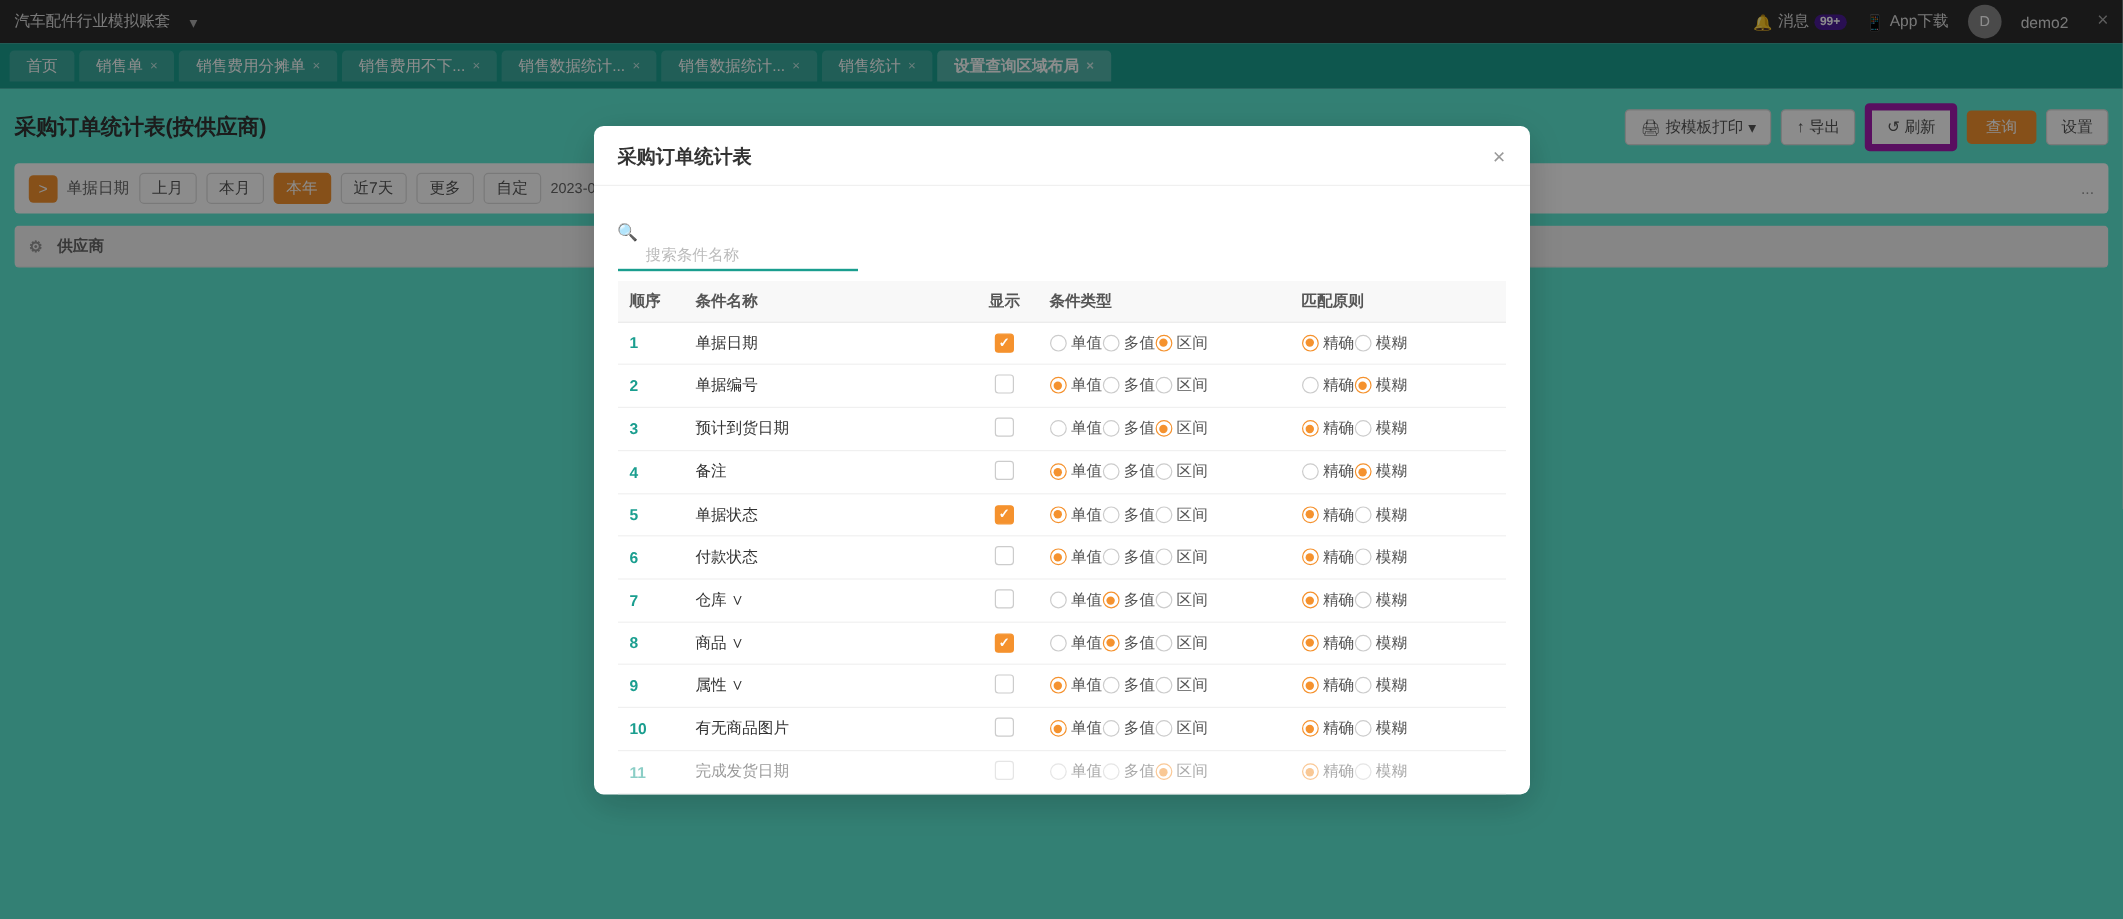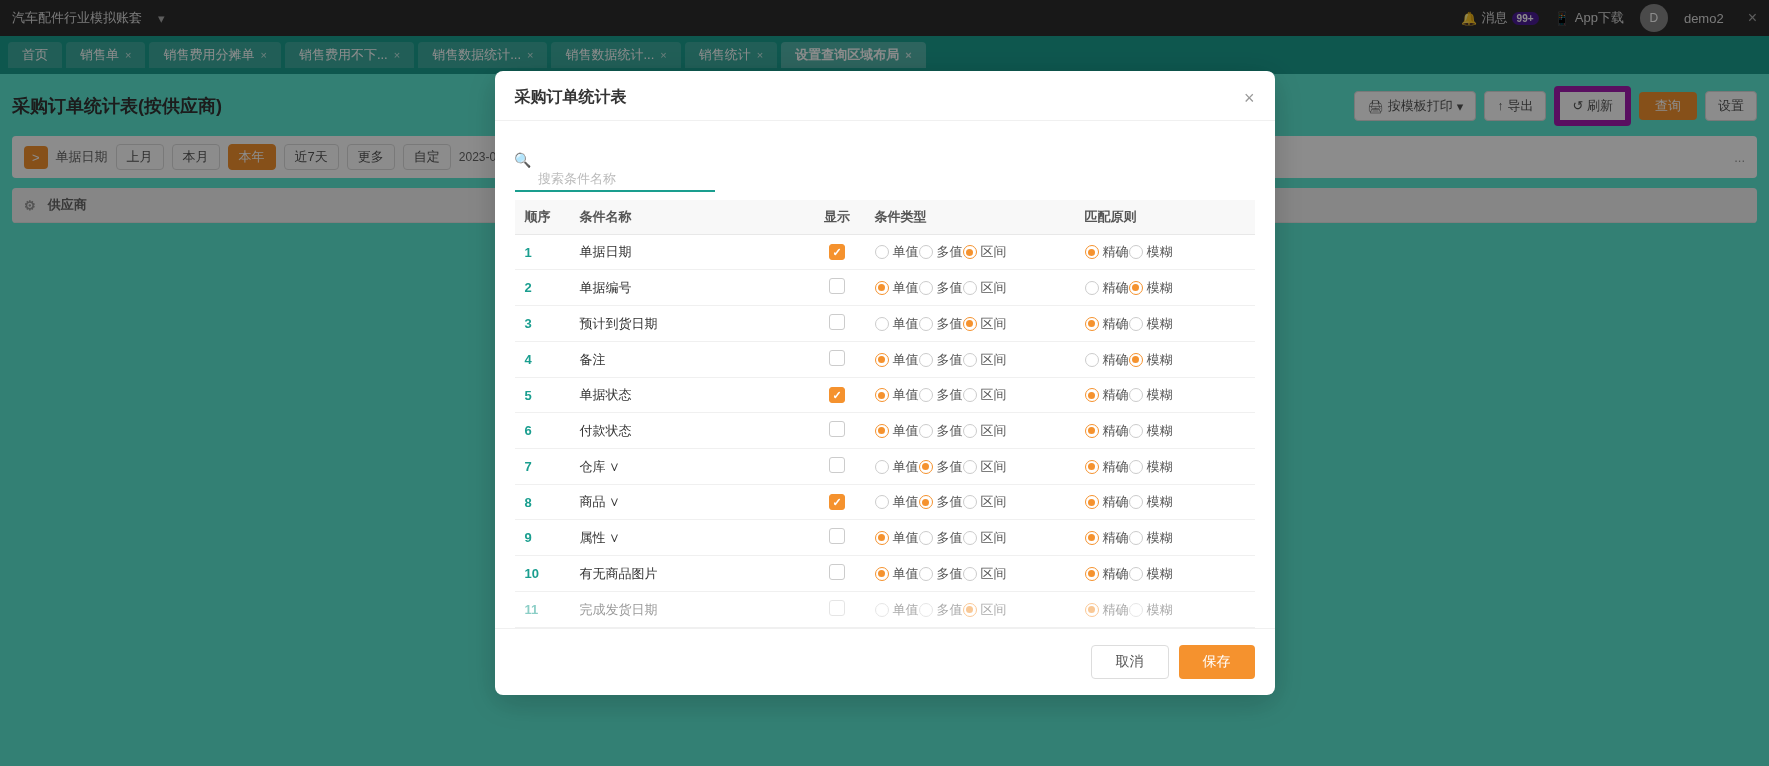--- a/index.html
+++ b/index.html
@@ -785,19 +785,15 @@
                     <span class="custom-radio"></span>
                     <span>模糊</span>
                   </label>
                 </div>
               </td>
             </tr>
           </tbody>
       </table>
     </div>
 
-    <div class="dialog-footer">
-      <button class="btn-cancel">取消</button>
-      <button class="btn-save">保存</button>
-    </div>
 
   </div>
 </div>
 
 </body></html>

